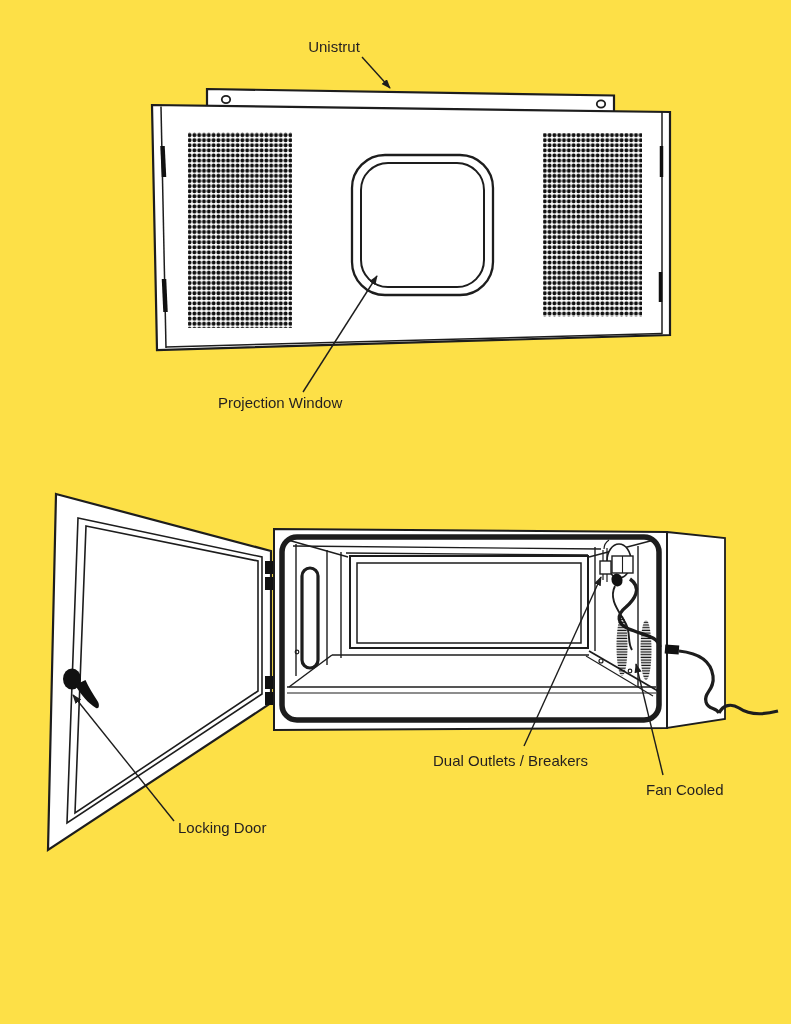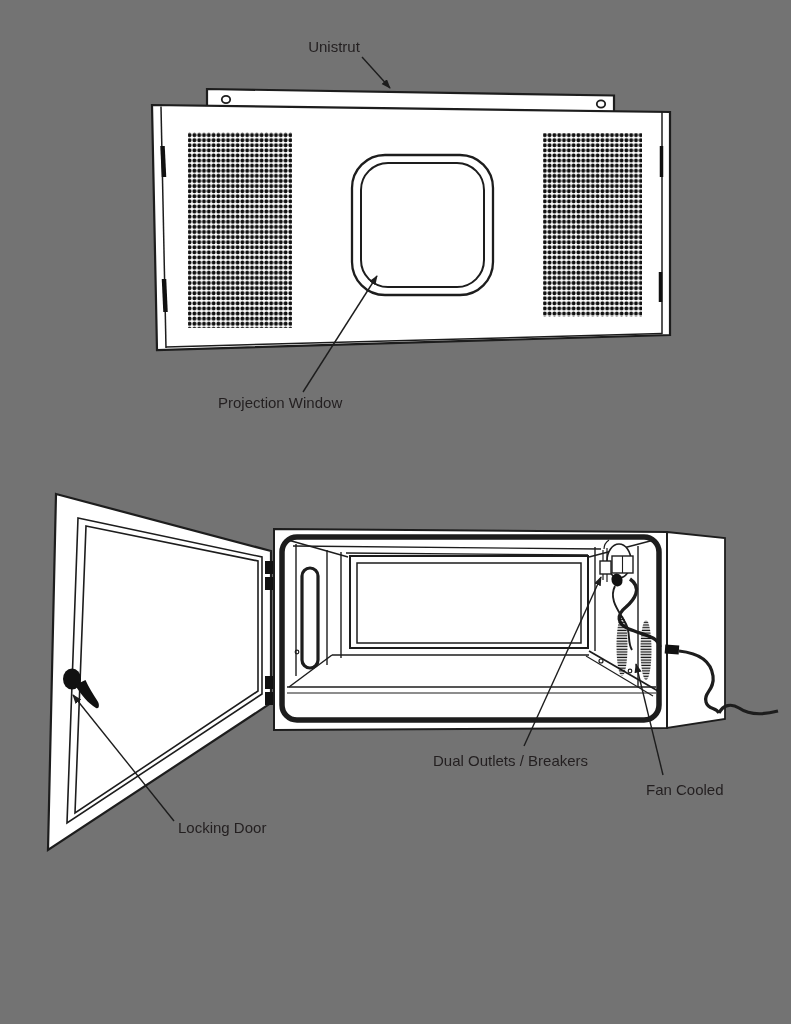--- a/index.html
+++ b/index.html
@@ -1,16 +1,16 @@
 <!DOCTYPE html>
 <html><head>
 <meta charset="utf-8">
 <style>
   html,body{margin:0;padding:0;background:#ffffff;}
-  .canvas{position:relative;width:791px;height:1024px;background:#737373;overflow:hidden;}
+  .canvas{position:relative;width:791px;height:1024px;background:#fde047;overflow:hidden;}
   svg{display:block;}
   text{font-family:"Liberation Sans",sans-serif;font-size:15px;fill:#231f20;}
 </style>
 </head>
 <body>
 
 <div class="canvas">
 <svg width="791" height="1024" viewBox="0 0 791 1024">
   <defs>
     <pattern id="dots" width="4.8" height="5.1" patternUnits="userSpaceOnUse">

